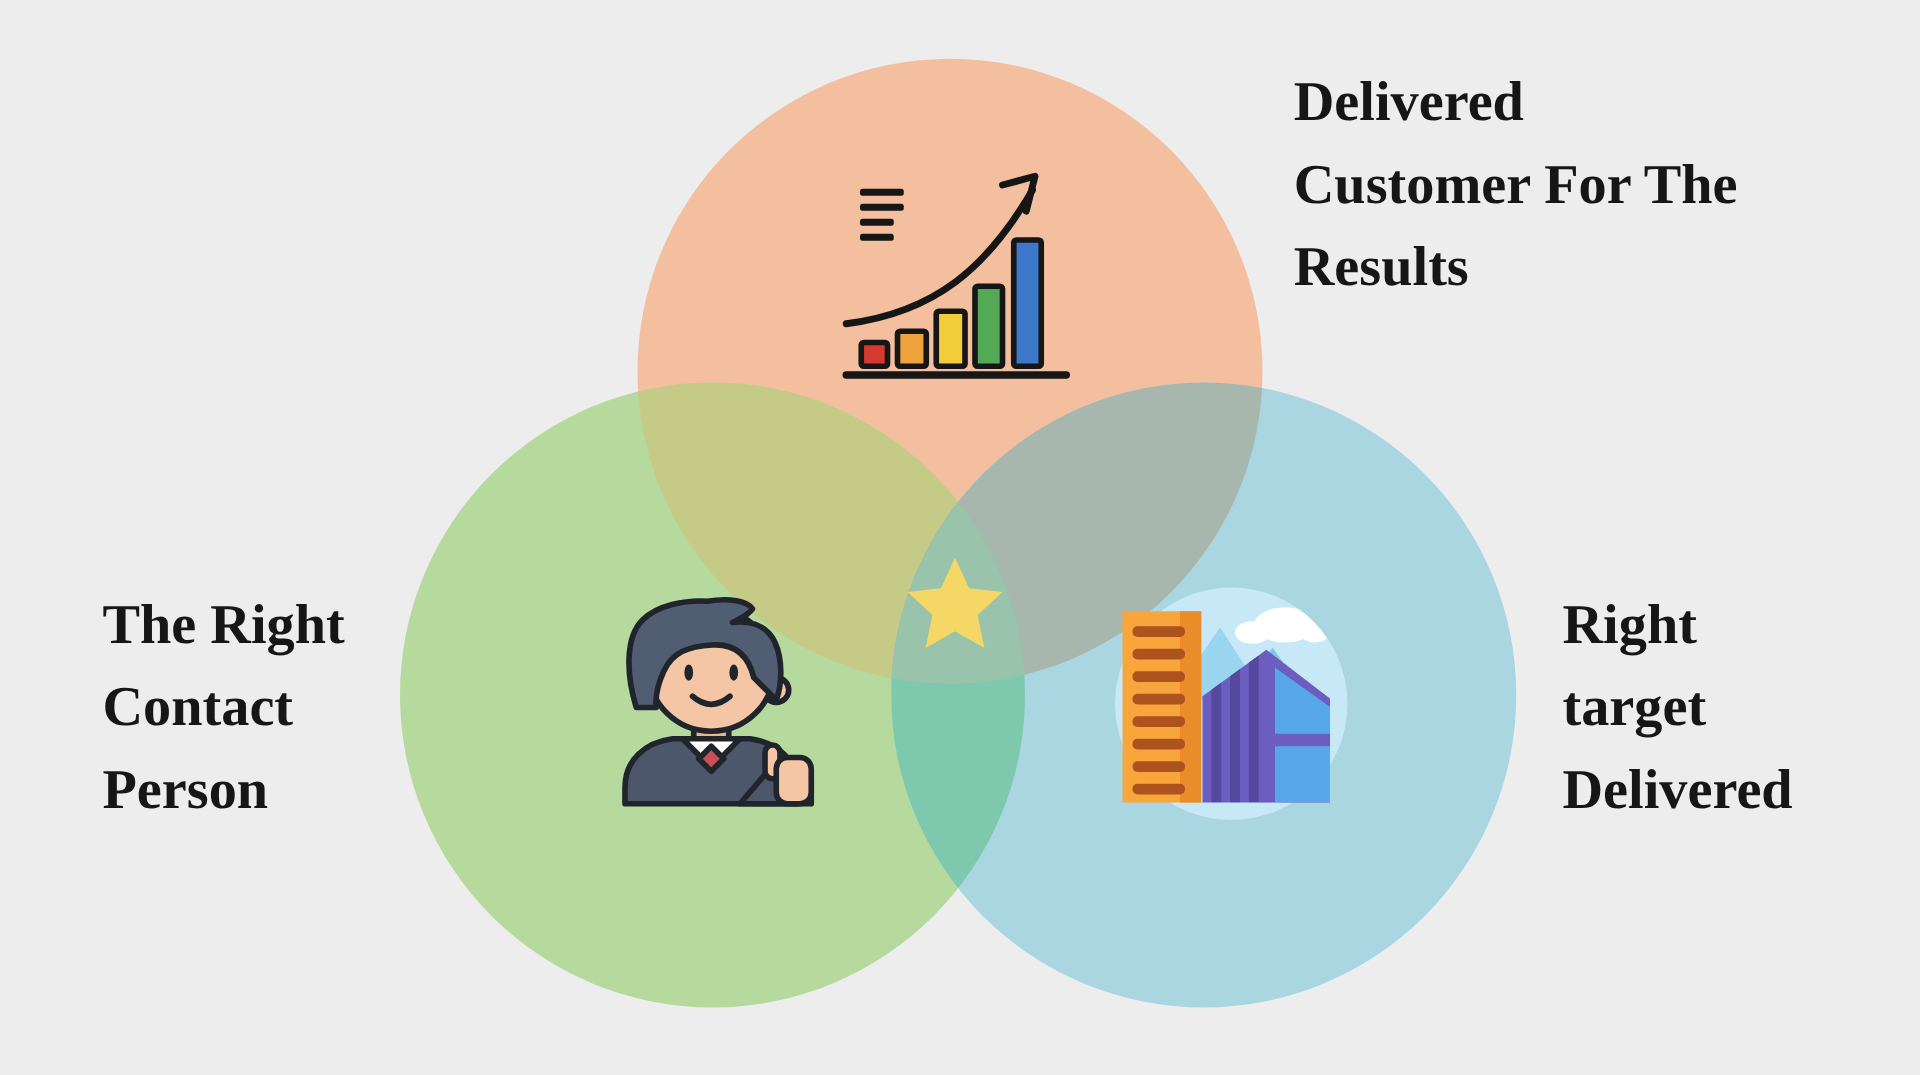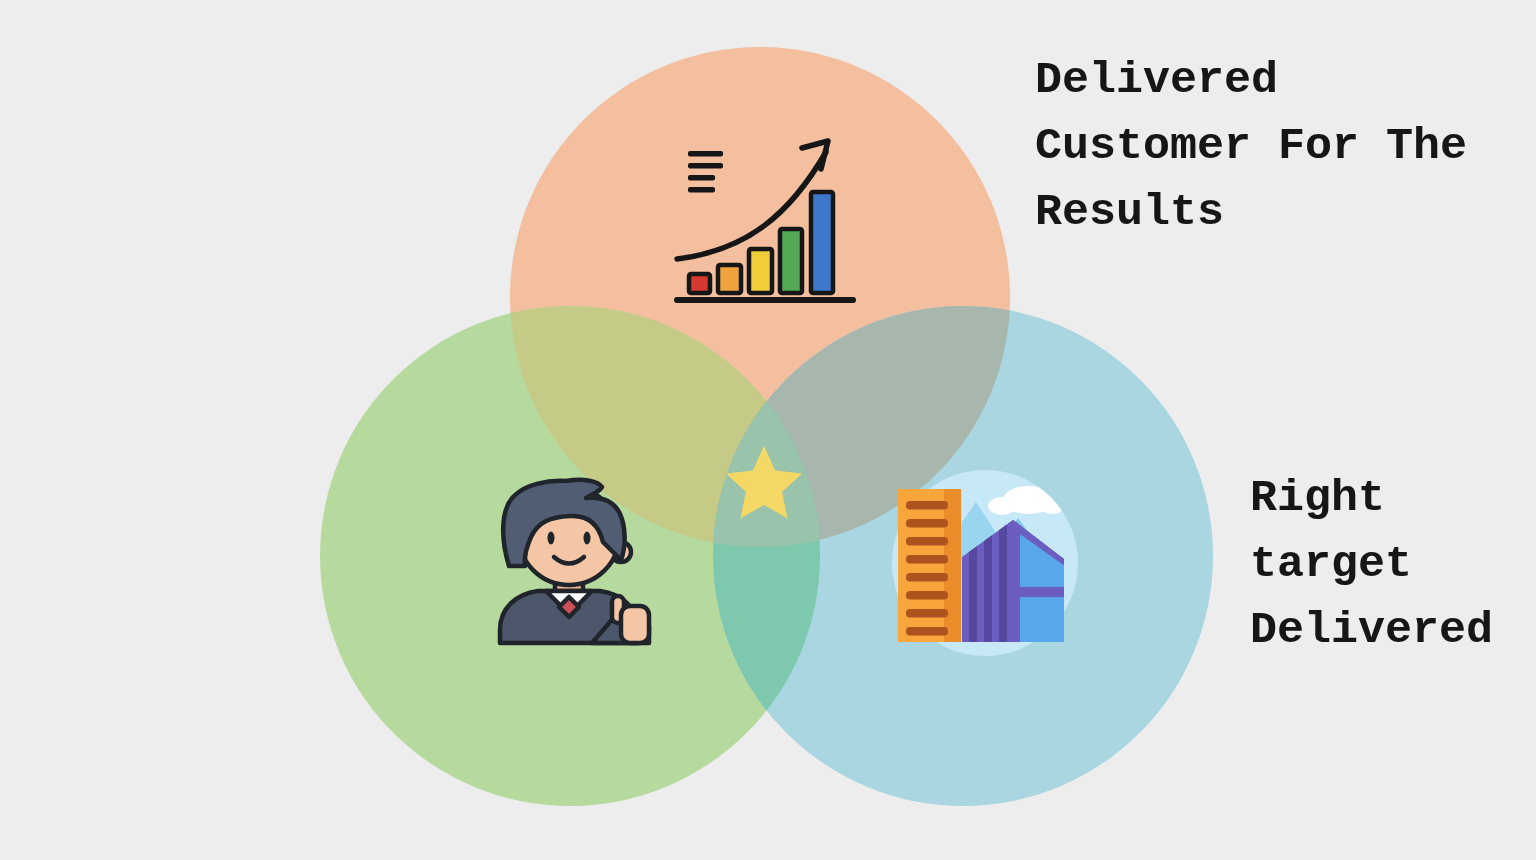--- a/index.html
+++ b/index.html
@@ -1,17 +1,17 @@
 <!DOCTYPE html>
 <html><head>
 <meta charset="utf-8">
 <style>
   html,body{margin:0;padding:0;background:#ededed;}
   .stage{position:relative;width:1536px;height:860px;overflow:hidden;
-         font-family:Liberation Mono, monospace;}
+         font-family:Liberation Serif, serif;}
   .stage svg{position:absolute;left:0;top:0;}
   .venn-label{position:absolute;font-weight:700;font-size:45px;line-height:66px;
               color:#161616;white-space:nowrap;}
   .label-top{left:1035px;top:48px;}
   .label-left{left:82px;top:466px;}
   .label-right{left:1250px;top:466px;}
 </style>
 </head>
 <body>
 
@@ -126,20 +126,25 @@
 
     <polygon points="764,446 775.2,470.6 802,473.6 782.1,491.9 787.5,518.4 764,505 740.5,518.4 745.9,491.9 726,473.6 752.8,470.6" fill="#f5d766"></polygon>
   </svg>
 
   <div class="venn-label label-top">
     <div>Delivered</div>
     <div>Customer For The</div>
     <div>Results</div>
   </div>
 
+  <div class="venn-label label-left">
+    <div>The Right</div>
+    <div>Contact</div>
+    <div>Person</div>
+  </div>
 
   <div class="venn-label label-right">
     <div>Right</div>
     <div>target</div>
     <div>Delivered</div>
   </div>
 
 </div>
 
 </body></html>

